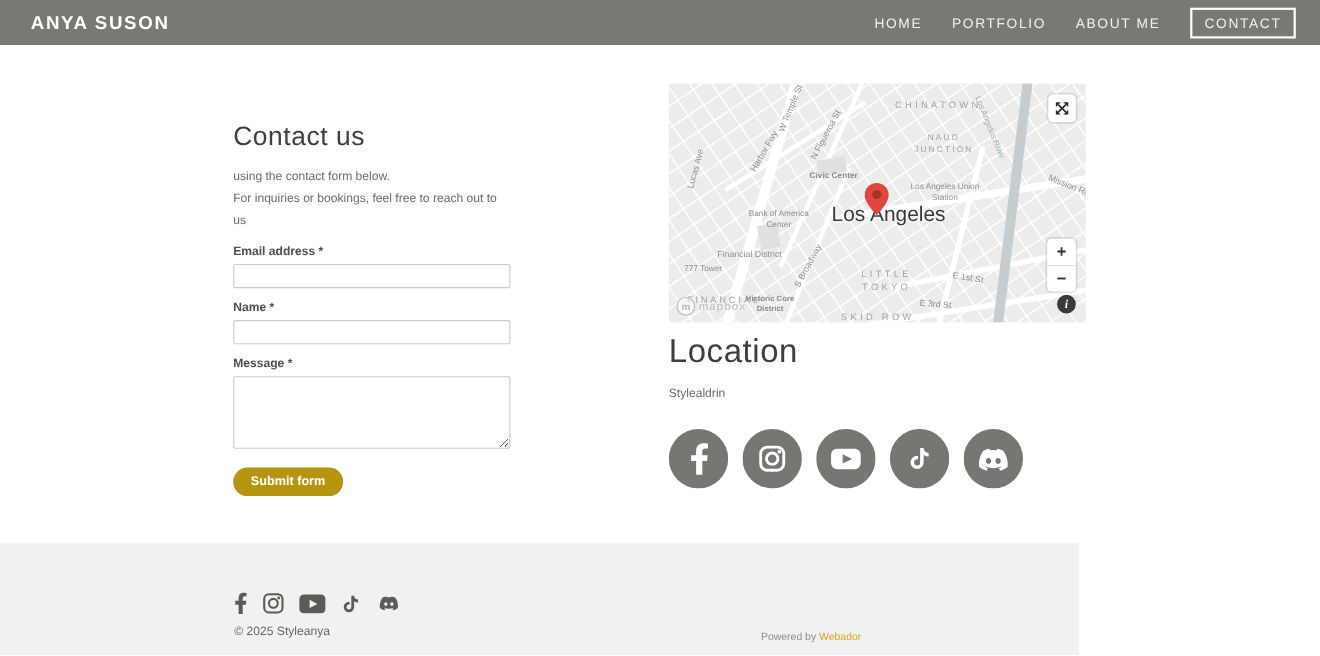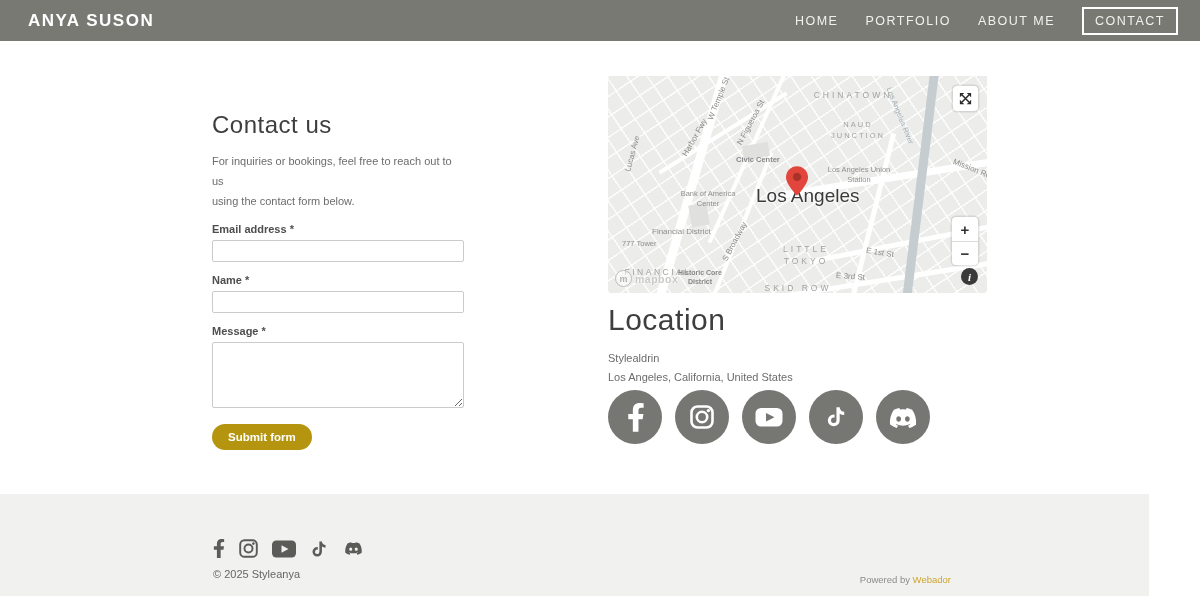--- a/index.html
+++ b/index.html
@@ -68,21 +68,21 @@
                    text-shadow:0 0 2px #fff, 0 0 2px #fff; }
 
   
   .location { position:absolute; left:608px; top:262px; }
   .location-title { font-size:30px; font-weight:400; color:#3e3e3e; letter-spacing:.5px; margin-bottom:12px; }
   .location-line { font-size:11px; color:#6c6c6c; line-height:19px; }
   .social-row { position:absolute; left:608px; top:349px; display:flex; gap:13px; }
   .social-btn { width:54px; height:54px; cursor:pointer; }
 
   
-  .footer { position:absolute; top:494px; left:0; width:1149px; height:102px; background:#f1f1ef; }
+  .footer { position:absolute; top:494px; left:0; width:981px; height:102px; background:#f1f1ef; }
   .footer-icons { position:absolute; left:213px; top:44px; display:flex; align-items:center; gap:13px; }
   .footer-icon { cursor:pointer; display:flex; align-items:center; }
   .copyright { position:absolute; left:213px; top:74px; font-size:11px; color:#666; }
   .powered { position:absolute; right:198px; top:80px; font-size:9.5px; color:#8b8b87;padding-left:23px; }
   .powered a { color:#cfa42c; text-decoration:none; cursor:pointer; }
 </style>
 </head>
 <body>
 
 <div class="page">
@@ -94,22 +94,22 @@
       <span class="nav-item">PORTFOLIO</span>
       <span class="nav-item">ABOUT ME</span>
       <span class="nav-item active">CONTACT</span>
     </div>
   </div>
 
   <div class="main">
 
     <div class="left-col">
       <div class="page-title">Contact us</div>
+      <div class="intro-line">using the contact form below.</div>
       <div class="intro-line">For inquiries or bookings, feel free to reach out to us</div>
-      <div class="intro-line">using the contact form below.</div>
 
       <div class="form">
         <div class="form-group">
           <label class="form-label">Email address *</label>
           <input class="form-input" type="text" value="" style="">
         </div>
         <div class="form-group">
           <label class="form-label">Name *</label>
           <input class="form-input" type="text" value="" style="">
         </div>
@@ -176,21 +176,20 @@
       <div class="map-info">i</div>
       <div class="map-logo">
         <div class="map-logo-mark">m</div>
         <div class="map-logo-word">mapbox</div>
       </div>
     </div>
 
     <div class="location">
       <div class="location-title">Location</div>
       <div class="location-line">Stylealdrin</div>
-      <div class="location-line">Los Angeles, California, United States</div>
     </div>
 
     <div class="social-row">
       <svg class="social-btn" viewBox="0 0 54 54">
         <circle cx="27" cy="27" r="27" fill="#767673"></circle>
         <path fill="#fff" transform="translate(19,13) scale(0.056)" d="M279.14 288l14.22-92.66h-88.91v-60.13c0-25.35 12.42-50.06 52.24-50.06h40.42V6.26S260.43 0 225.36 0c-73.22 0-121.08 44.38-121.08 124.72v70.62H22.89V288h81.39v224h100.17V288z"></path>
       </svg>
       <svg class="social-btn" viewBox="0 0 54 54">
         <circle cx="27" cy="27" r="27" fill="#767673"></circle>
         <g fill="none" stroke="#fff" stroke-width="2.6">

